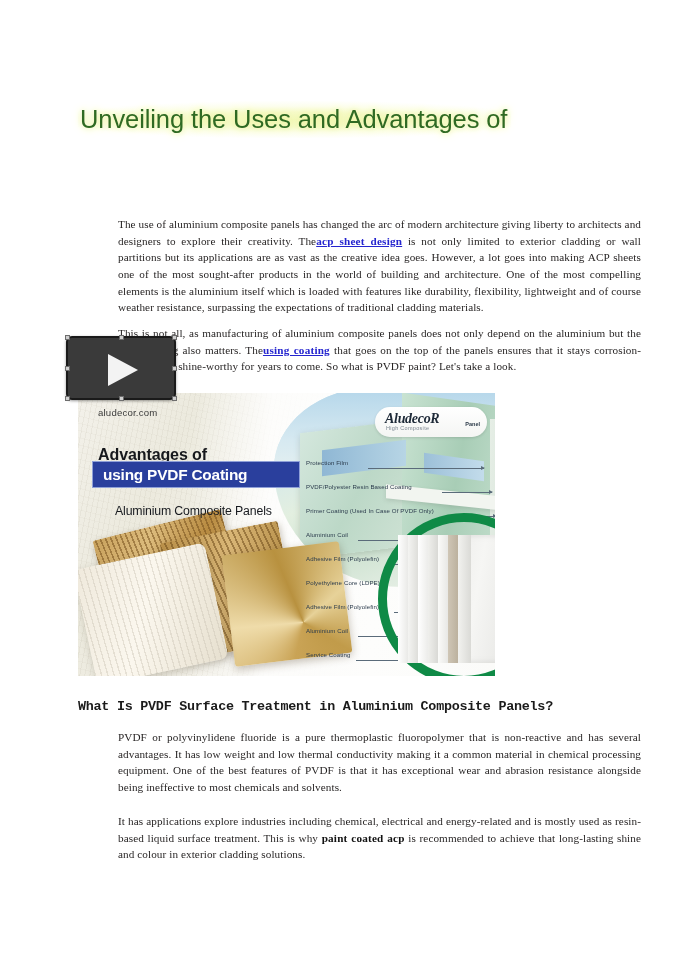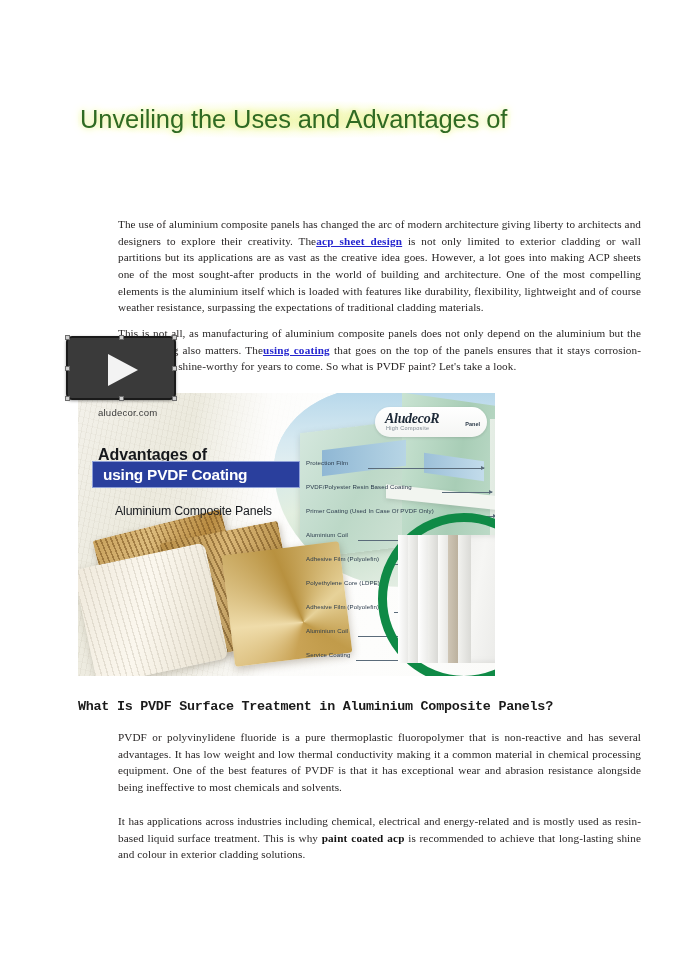--- a/index.html
+++ b/index.html
@@ -505,15 +505,15 @@
     <span class="sel-handle sh-mr"></span>
     <span class="sel-handle sh-bl"></span>
     <span class="sel-handle sh-bc"></span>
     <span class="sel-handle sh-br"></span>
   </div>
 
   <h2 class="sect-heading">What Is PVDF Surface Treatment in Aluminium Composite Panels?</h2>
 
   <p class="para p3">PVDF or polyvinylidene fluoride is a pure thermoplastic fluoropolymer that is non-reactive and has several advantages. It has low weight and low thermal conductivity making it a common material in chemical processing equipment. One of the best features of PVDF is that it has exceptional wear and abrasion resistance alongside being ineffective to most chemicals and solvents.</p>
 
-  <p class="para p4"><span>It has applications across industries including chemical, electrical and energy-related and is mostly used as resin-based liquid surface treatment. This is why</span> <span class="bold-inline">paint coated acp</span> <span>is recommended to achieve that long-lasting shine and colour in exterior cladding solutions.</span></p>
+  <p class="para p4"><span>It has applications explore industries including chemical, electrical and energy-related and is mostly used as resin-based liquid surface treatment. This is why</span> <span class="bold-inline">paint coated acp</span> <span>is recommended to achieve that long-lasting shine and colour in exterior cladding solutions.</span></p>
 
 </div>
 
 </body></html>

